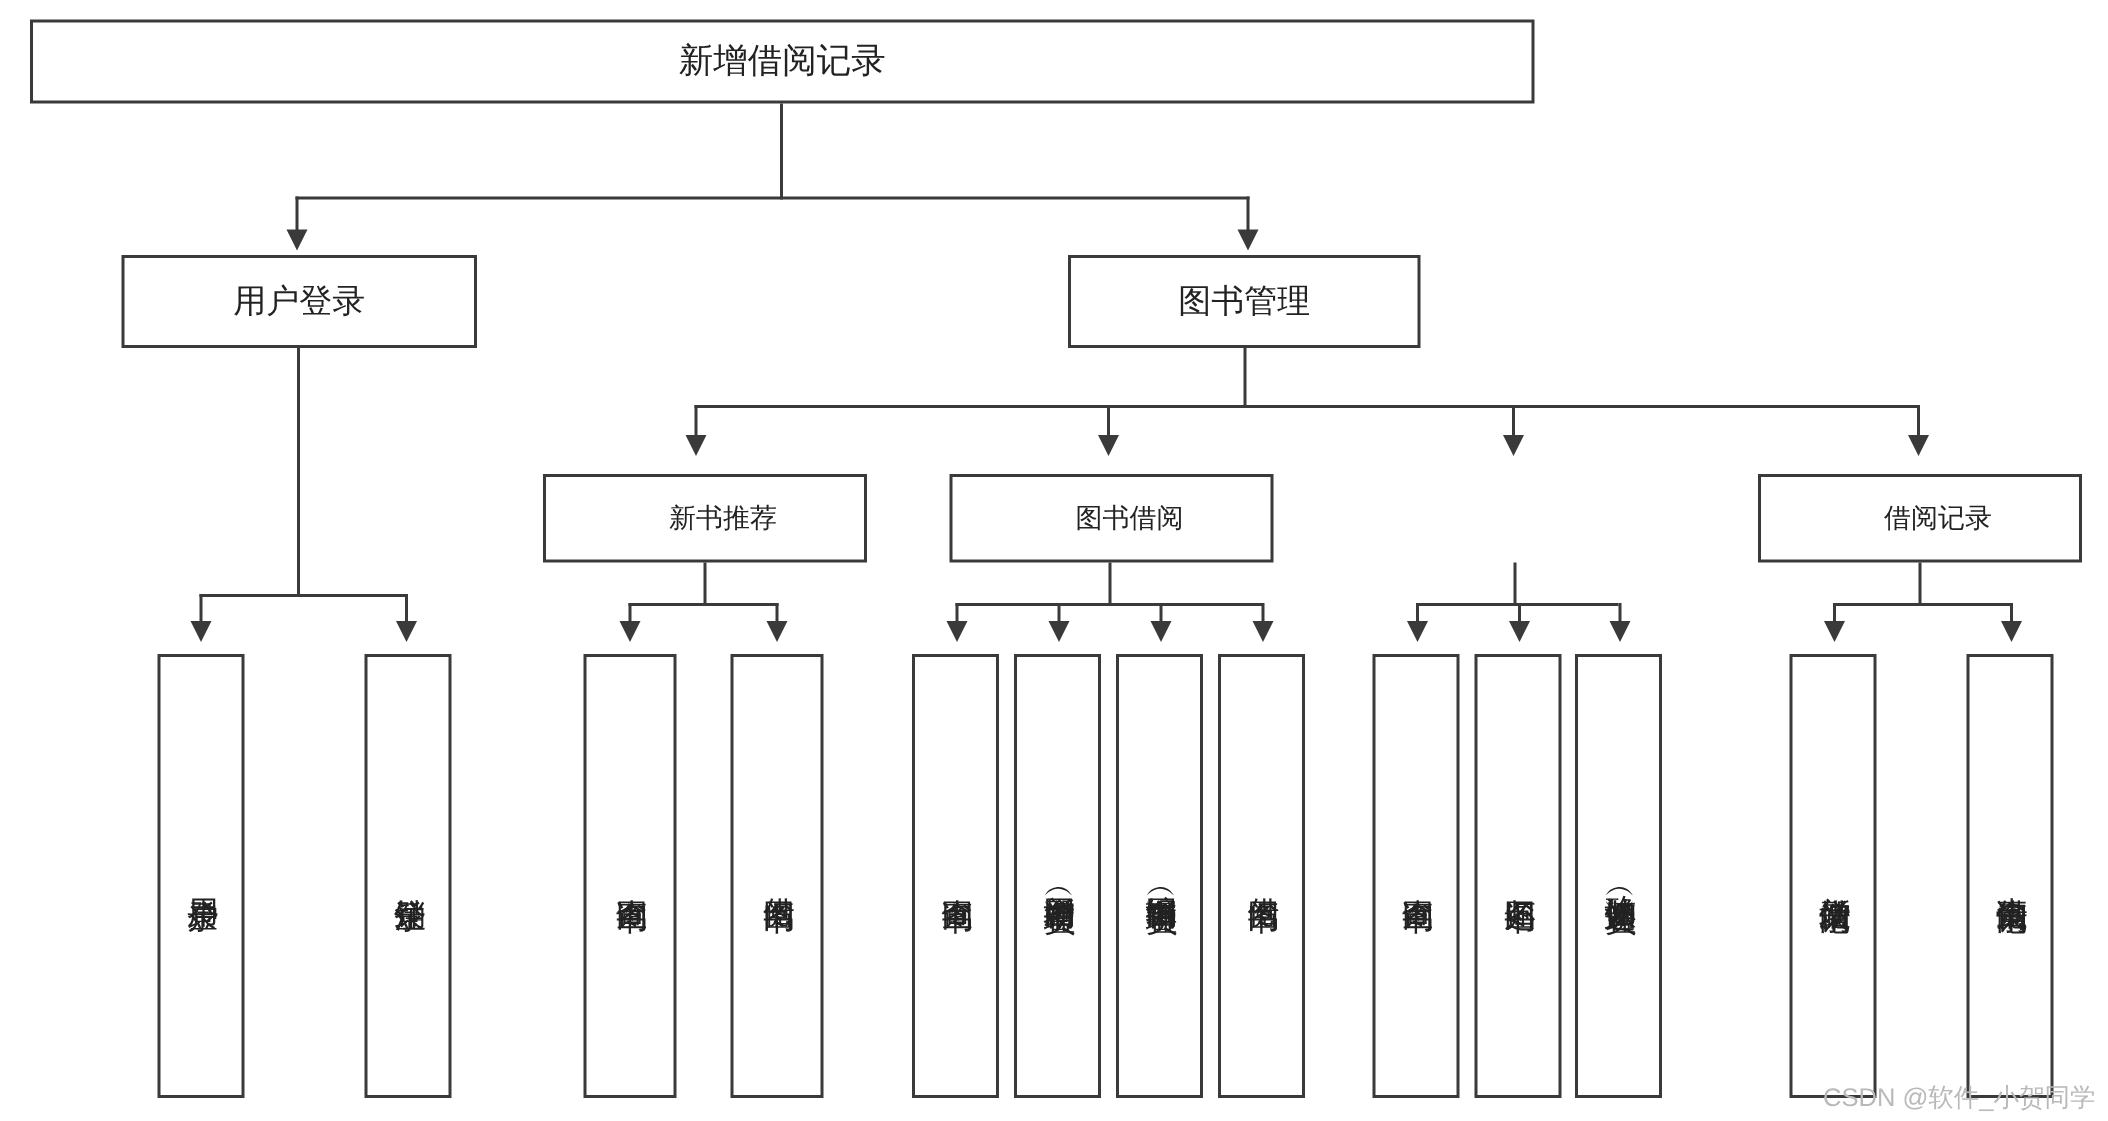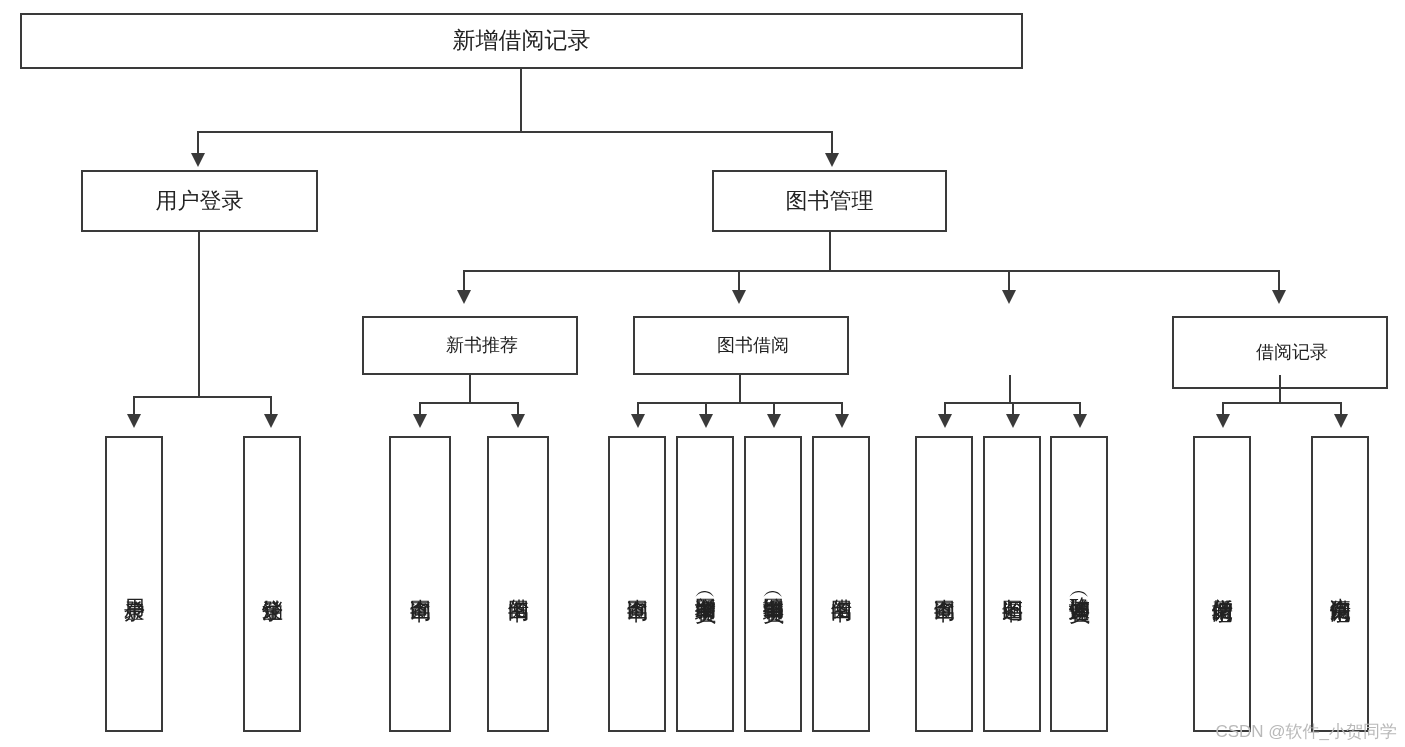--- a/index.html
+++ b/index.html
@@ -113,21 +113,21 @@
   <div class="arrow" style="left:1002px;top:290px;"></div>
   <div class="vline" style="left:1278px;top:270px;height:24px;"></div>
   <div class="arrow" style="left:1272px;top:290px;"></div>
 
   <div class="node lvl3" style="left:362px;top:316px;width:216px;height:59px;">
     <span class="lbl">新书推荐</span>
   </div>
   <div class="node lvl3" style="left:633px;top:316px;width:216px;height:59px;">
     <span class="lbl">图书借阅</span>
   </div>
-  <div class="node lvl3" style="left:1172px;top:316px;width:216px;height:73px;">
+  <div class="node lvl3" style="left:1172px;top:316px;width:216px;height:59px;">
     <span class="lbl">借阅记录</span>
   </div>
 
   <div class="vline" style="left:469px;top:375px;height:29px;"></div>
   <div class="hline" style="left:419px;top:402px;width:100px;"></div>
   <div class="vline" style="left:419px;top:402px;height:16px;"></div>
   <div class="arrow" style="left:413px;top:414px;"></div>
   <div class="vline" style="left:517px;top:402px;height:16px;"></div>
   <div class="arrow" style="left:511px;top:414px;"></div>
 

